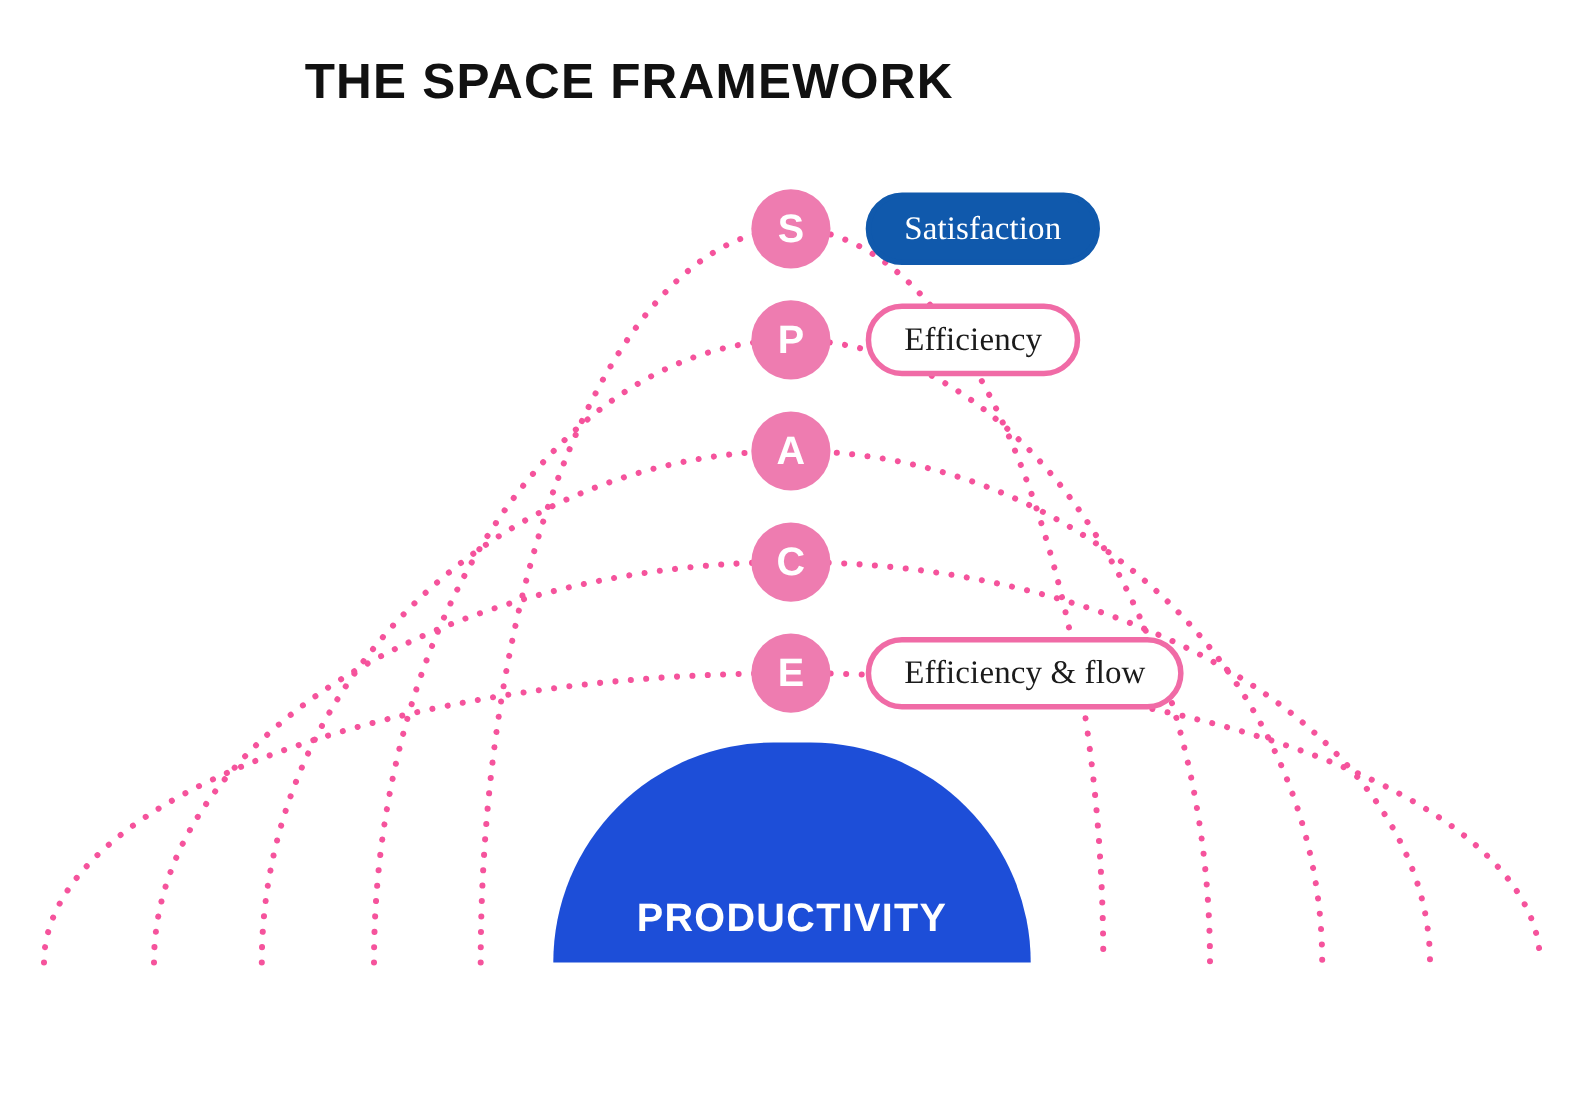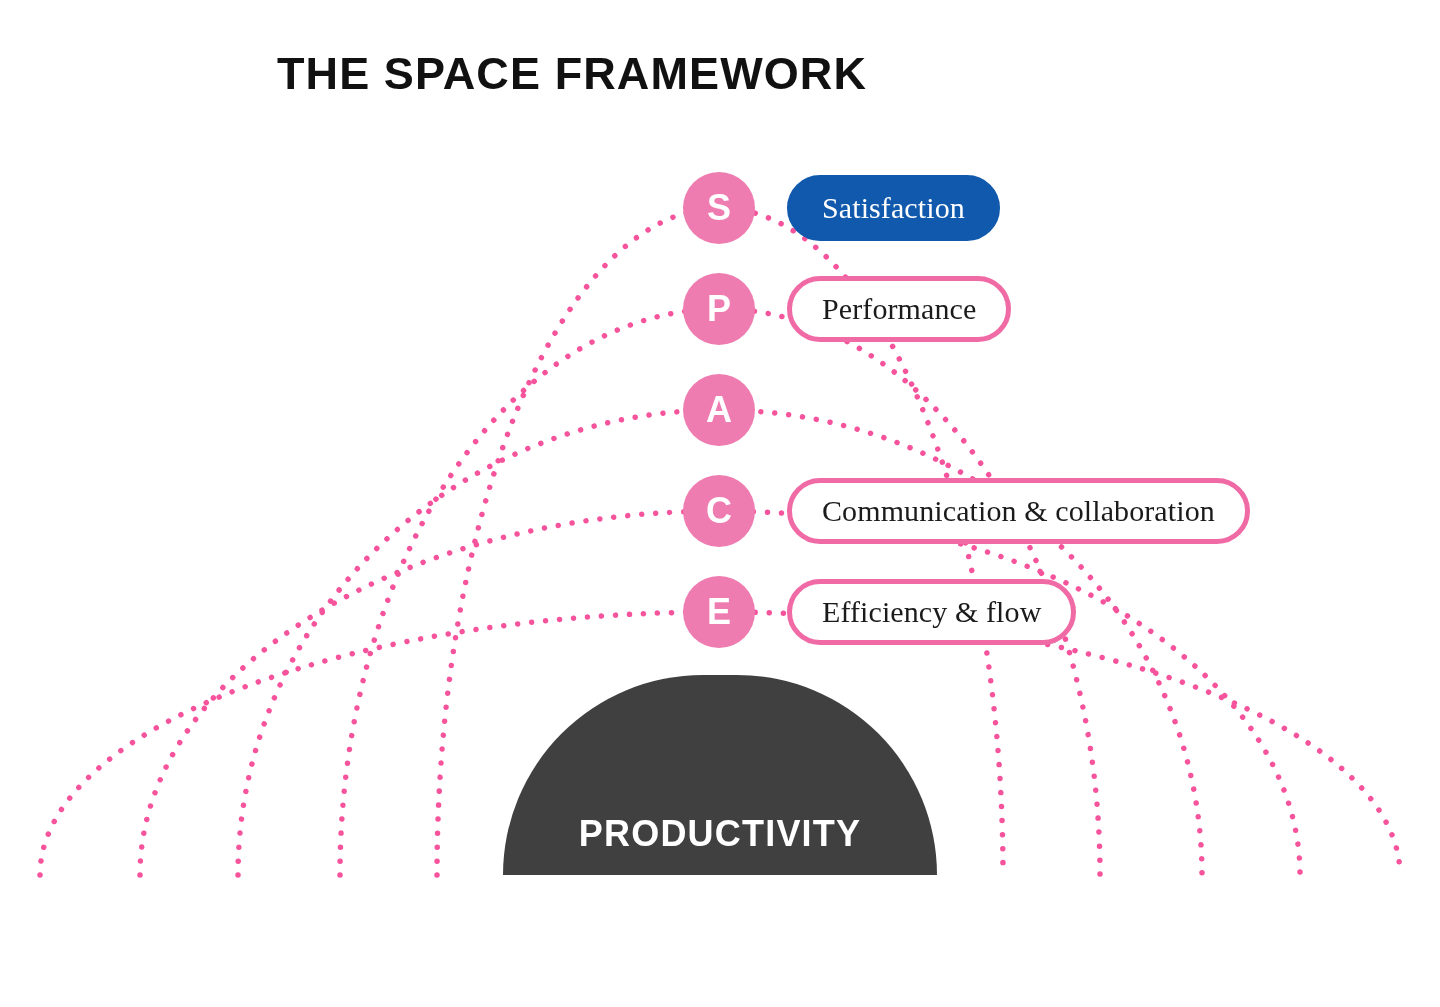--- a/index.html
+++ b/index.html
@@ -85,21 +85,21 @@
     background: #1059ac;
     border: 5px solid #1059ac;
     color: #ffffff;
   }
   #dome {
     position: absolute;
     left: 503px;
     top: 675px;
     width: 434px;
     height: 200px;
-    background: #404040;
+    background: #1d4ed8;
     border-radius: 217px 217px 0 0;
   }
   #dome-label {
     position: absolute;
     left: 0;
     right: 0;
     bottom: 20px;
     text-align: center;
     color: #ffffff;
     font-size: 36px;
@@ -127,33 +127,30 @@
   <div class="row" style="top:172px;">
     <div class="badge">S</div>
     <div class="pill pill-solid">
       <span>Satisfaction</span>
     </div>
   </div>
 
   <div class="row" style="top:273px;">
     <div class="badge">P</div>
     <div class="pill pill-outline">
-      <span>Performance</span>
+      <span>Efficiency</span>
     </div>
   </div>
 
   <div class="row" style="top:374px;">
     <div class="badge">A</div>
   </div>
 
   <div class="row" style="top:475px;">
     <div class="badge">C</div>
-    <div class="pill pill-outline">
-      <span>Communication &amp; collaboration</span>
-    </div>
   </div>
 
   <div class="row" style="top:576px;">
     <div class="badge">E</div>
     <div class="pill pill-outline">
       <span>Efficiency &amp; flow</span>
     </div>
   </div>
 
   <div id="dome">

